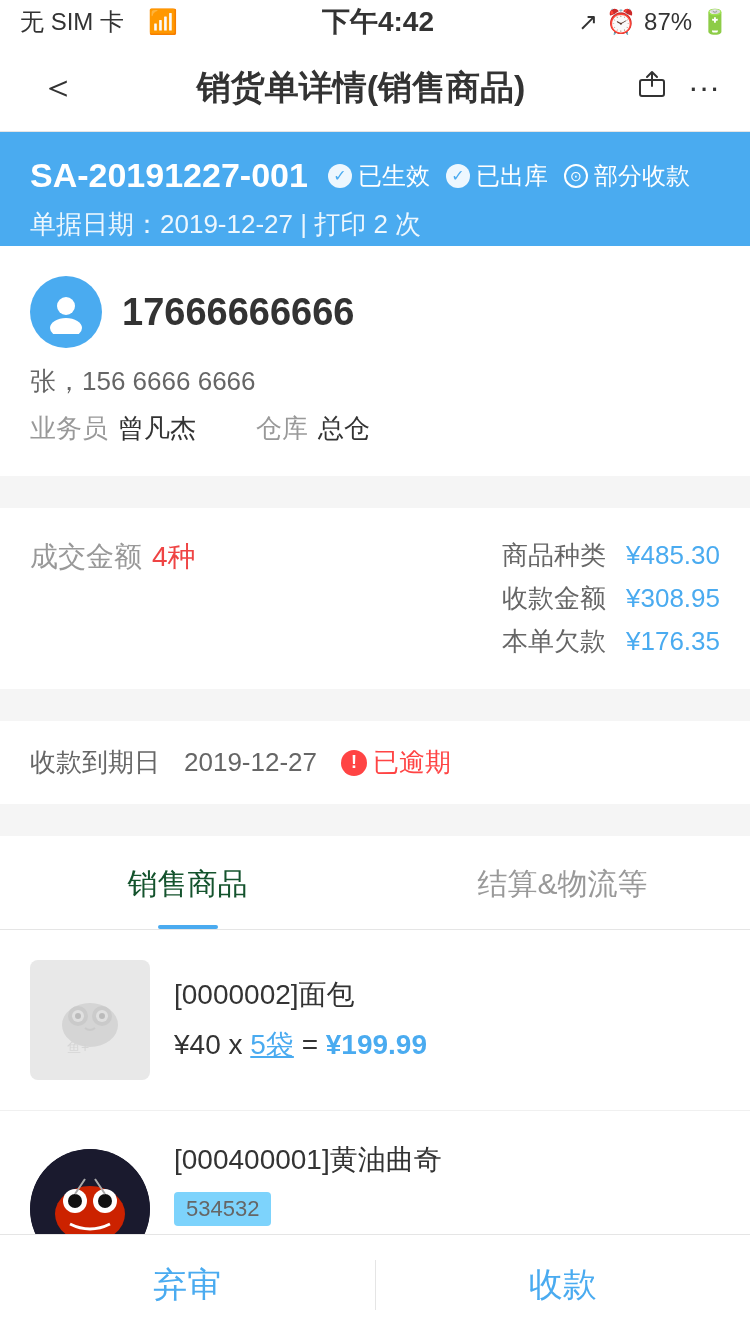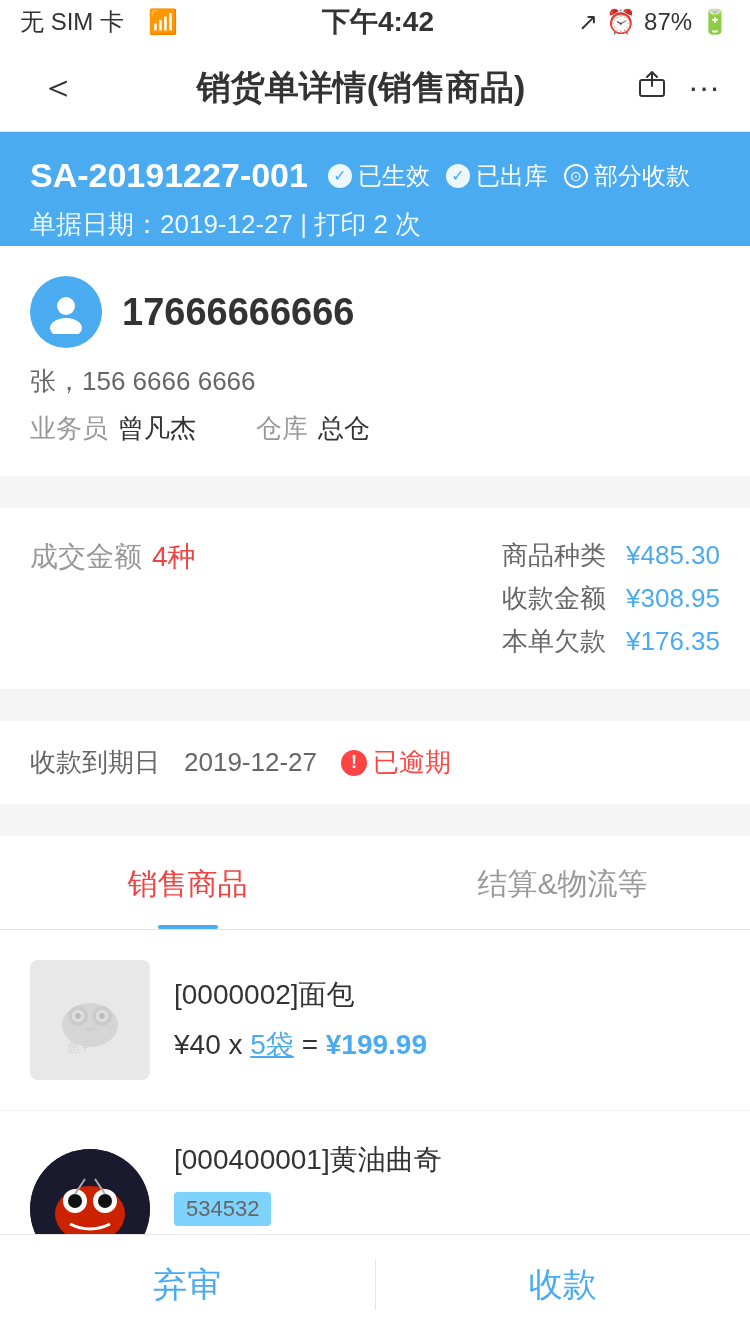--- a/index.html
+++ b/index.html
@@ -234,21 +234,21 @@
     .tab-item {
       flex: 1;
       text-align: center;
       padding: 28px 0 24px;
       font-size: 30px;
       color: #999;
       cursor: pointer;
       position: relative;
     }
     .tab-item.active {
-      color: #ef4444;
+      color: #14532d;
       font-weight: 500;
     }
     .tab-item.active::after {
       content: '';
       position: absolute;
       bottom: 0;
       left: 50%;
       transform: translateX(-50%);
       width: 60px;
       height: 4px;

